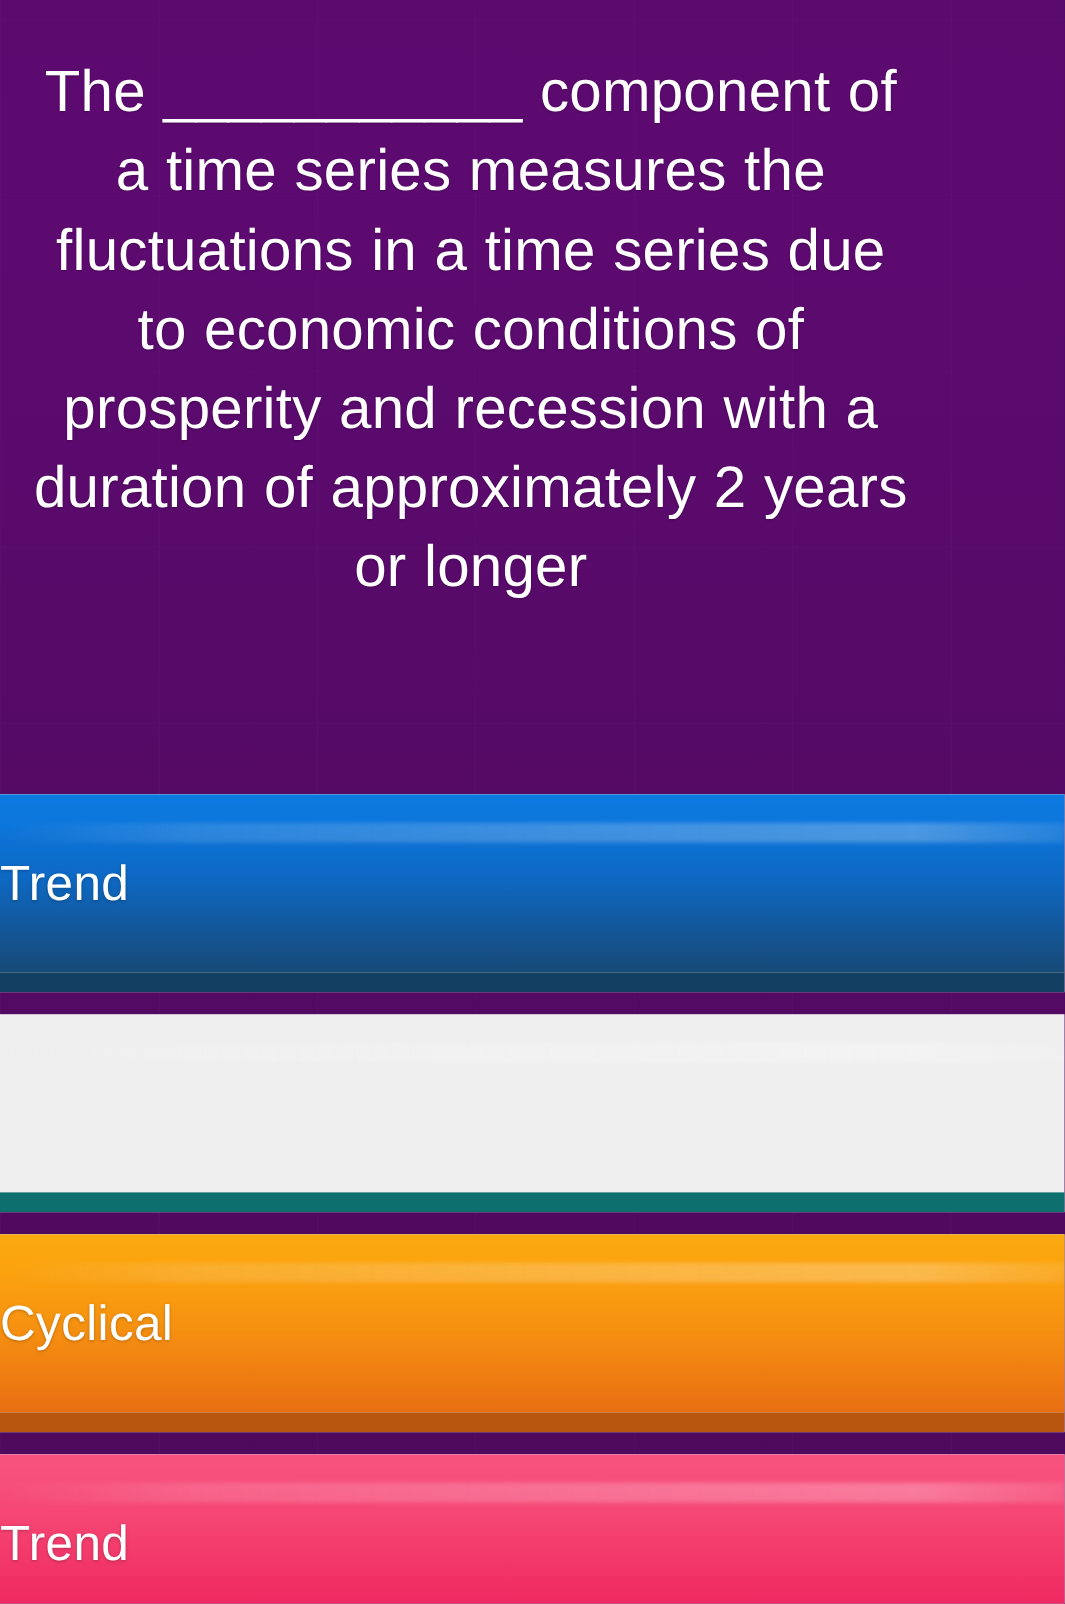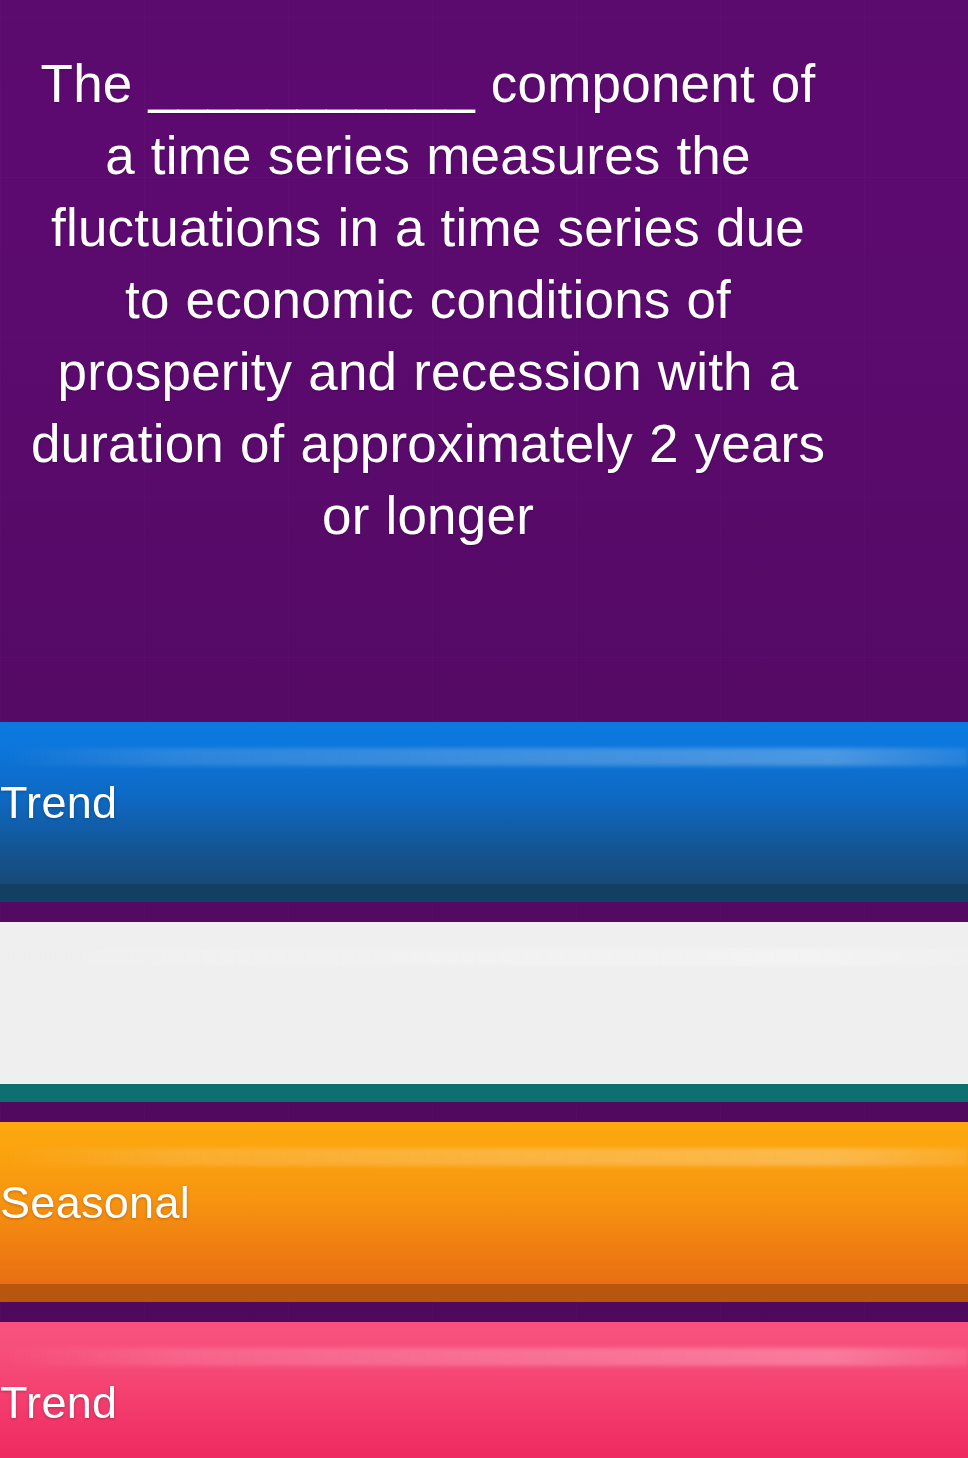--- a/index.html
+++ b/index.html
@@ -196,21 +196,21 @@
       <span class="answer-shadow"></span>
     </button>
 
     <button class="answer-option" id="option-seasonal">
       <span class="answer-gloss"></span>
       <span class="answer-shadow"></span>
     </button>
 
     <button class="answer-option" id="option-cyclical">
       <span class="answer-face">
-        <span class="answer-label">Seasonal</span>
+        <span class="answer-label">Cyclical</span>
       </span>
       <span class="answer-gloss"></span>
       <span class="answer-shadow"></span>
     </button>
 
     <button class="answer-option" id="option-random">
       <span class="answer-face">
         <span class="answer-label">Trend</span>
       </span>
       <span class="answer-gloss"></span>

